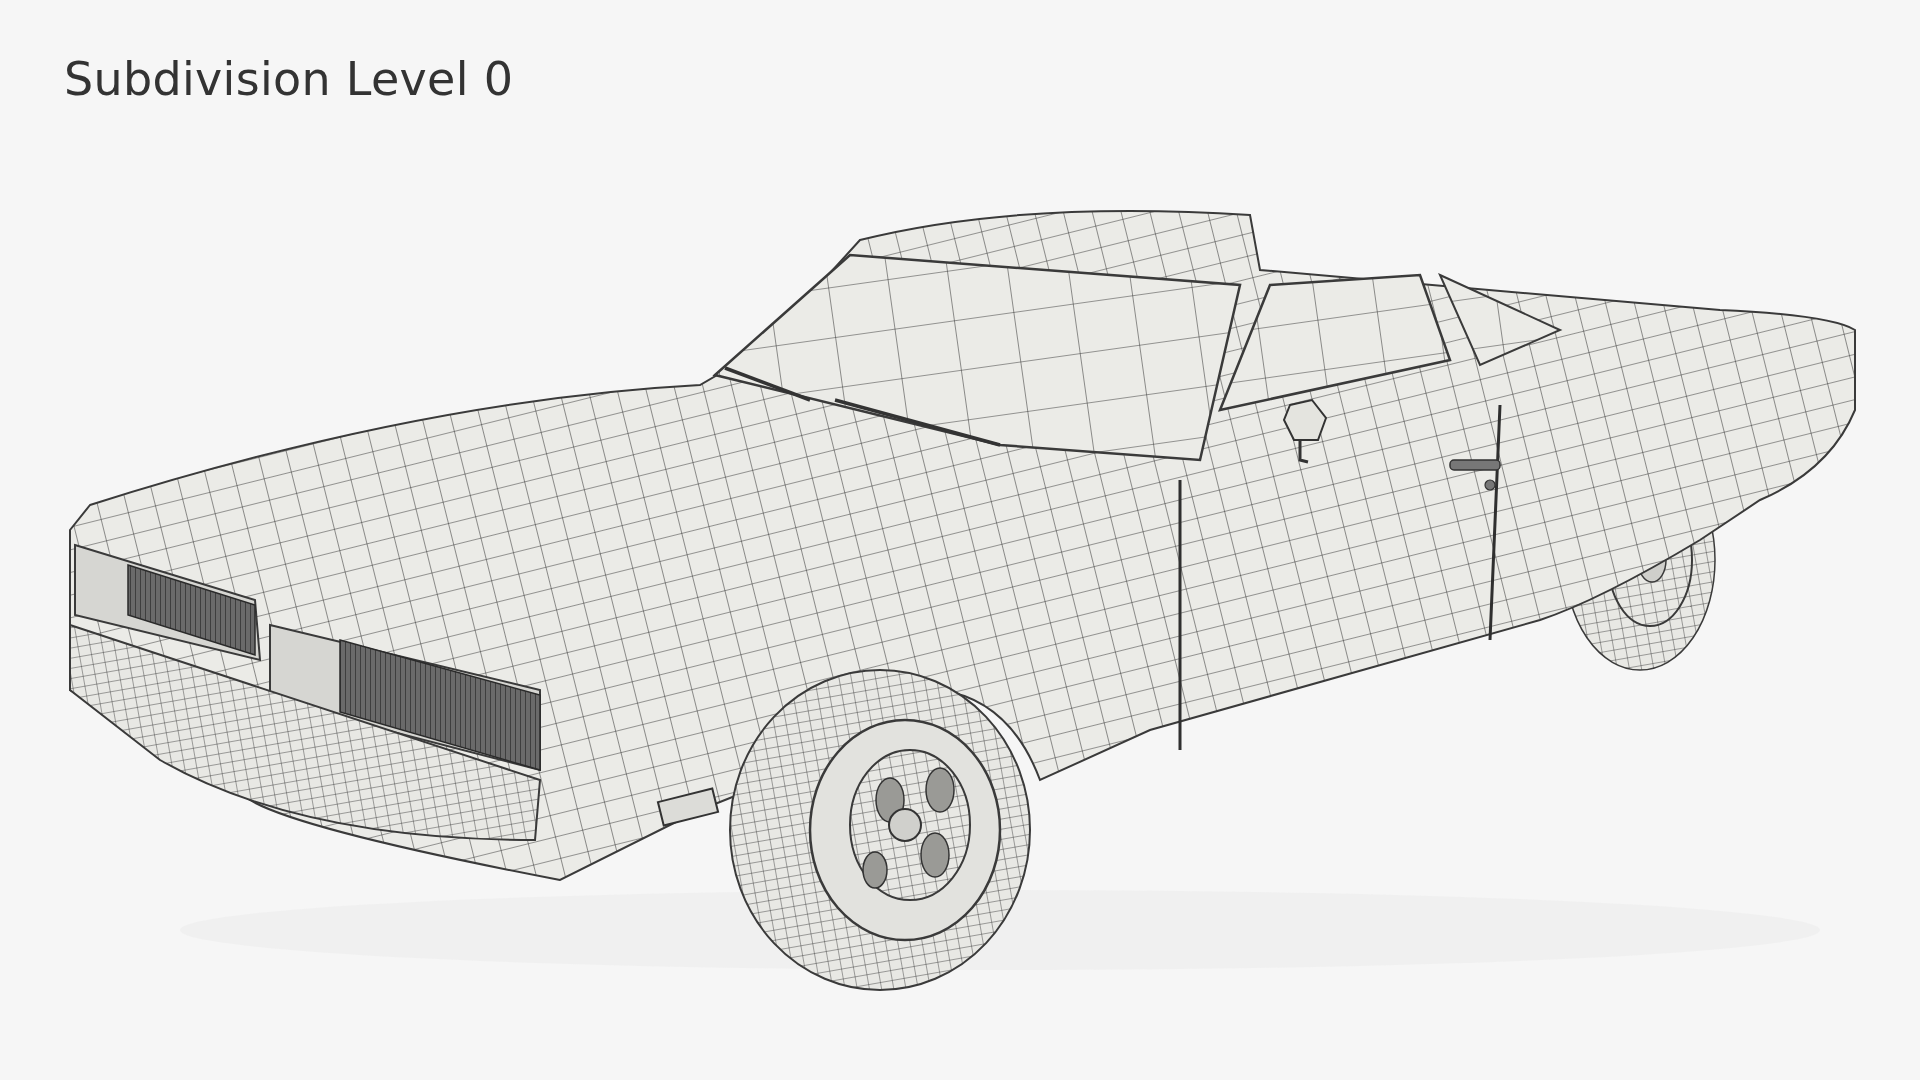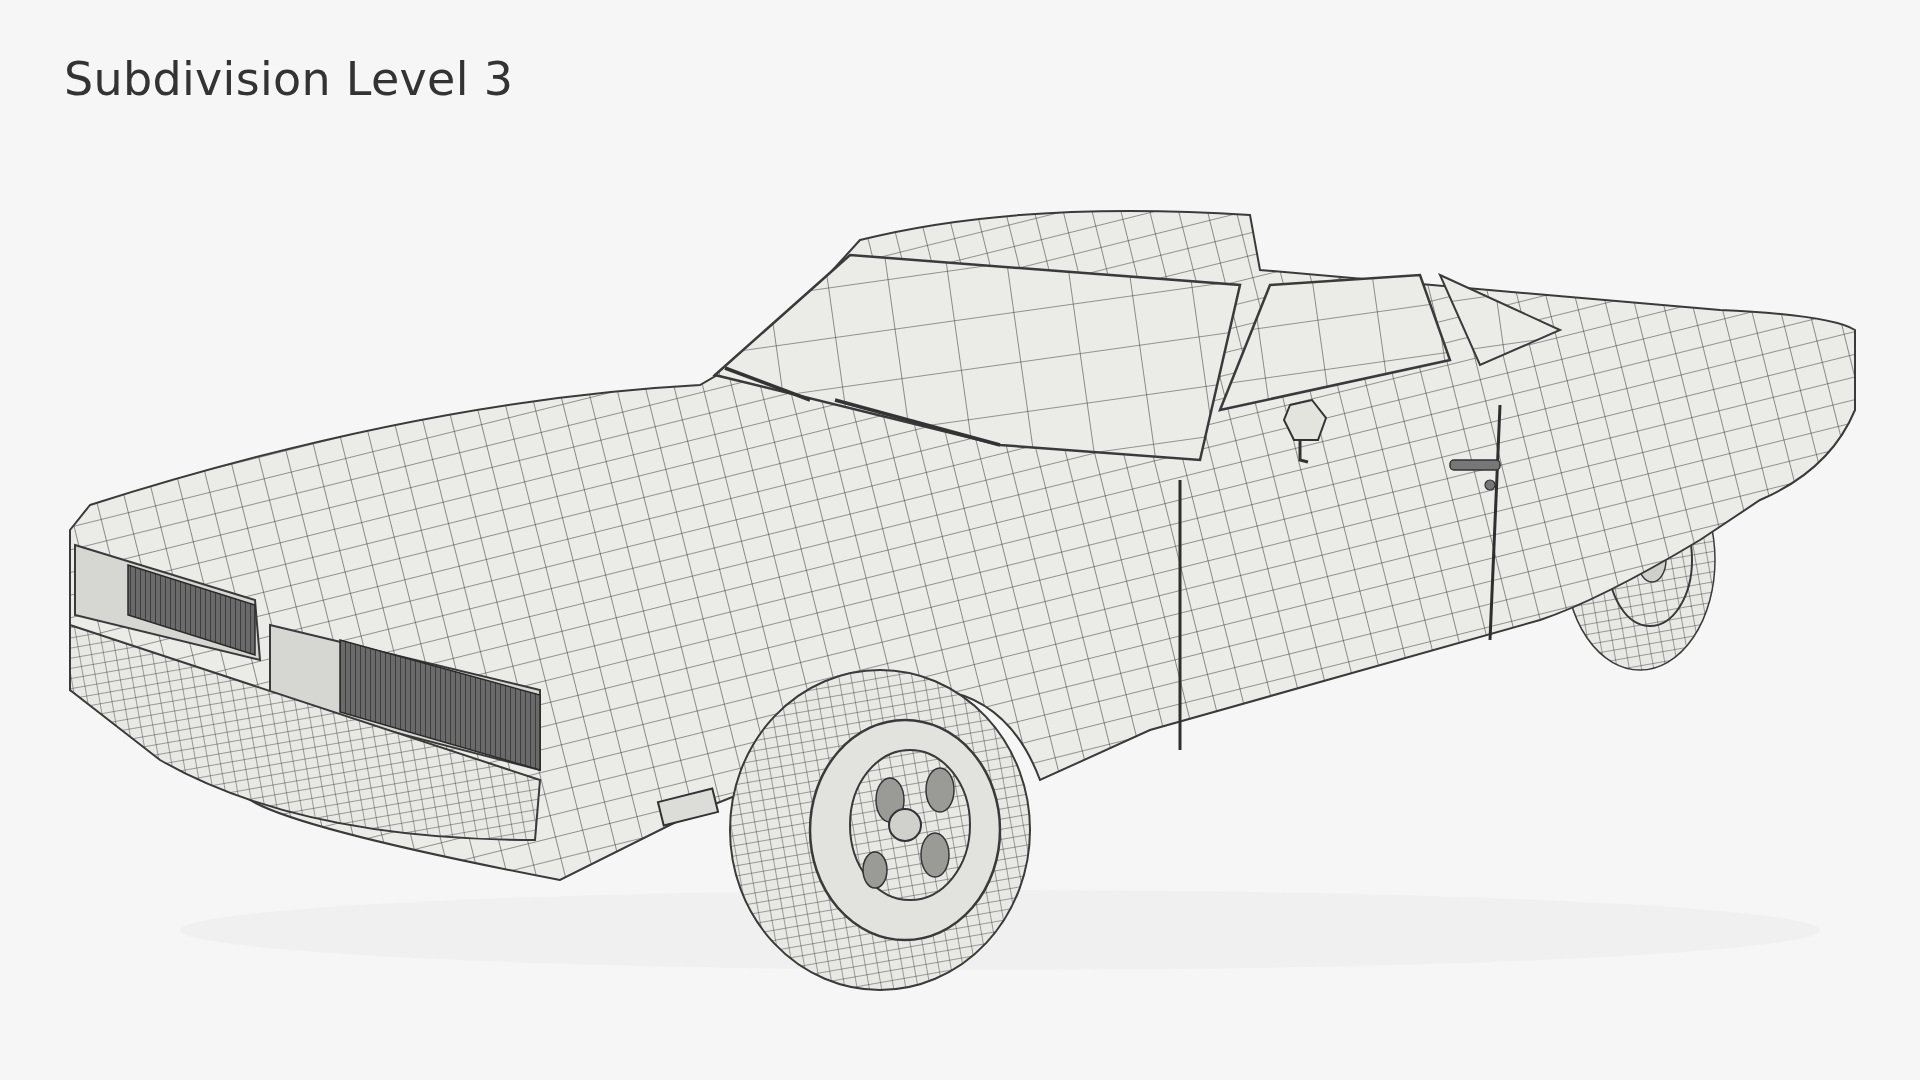--- a/index.html
+++ b/index.html
@@ -3,21 +3,21 @@
 <meta charset="utf-8">
 <style>
   html,body{margin:0;padding:0;}
   body{width:1920px;height:1080px;background:#f6f6f6;overflow:hidden;position:relative;font-family:"DejaVu Sans","Liberation Sans",sans-serif;}
   .title{position:absolute;left:64px;top:52px;font-size:46px;color:#333333;font-weight:400;letter-spacing:0.3px;}
   .scene{position:absolute;left:0;top:0;width:1920px;height:1080px;}
 </style>
 </head>
 <body>
 
-<div class="title">Subdivision Level 3</div>
+<div class="title">Subdivision Level 0</div>
 
 <svg class="scene" viewBox="0 0 1920 1080" xmlns="http://www.w3.org/2000/svg">
   <defs>
     <pattern id="mesh" width="28" height="22" patternUnits="userSpaceOnUse" patternTransform="rotate(-14)">
       <rect width="28" height="22" fill="#ebebe7"></rect>
       <path d="M0 0H28M0 0V22" stroke="#3a3a3a" stroke-width="1.1" fill="none"></path>
     </pattern>
     <pattern id="meshfine" width="12" height="10" patternUnits="userSpaceOnUse" patternTransform="rotate(-10)">
       <rect width="12" height="10" fill="#e8e8e4"></rect>
       <path d="M0 0H12M0 0V10" stroke="#3a3a3a" stroke-width="0.9" fill="none"></path>

